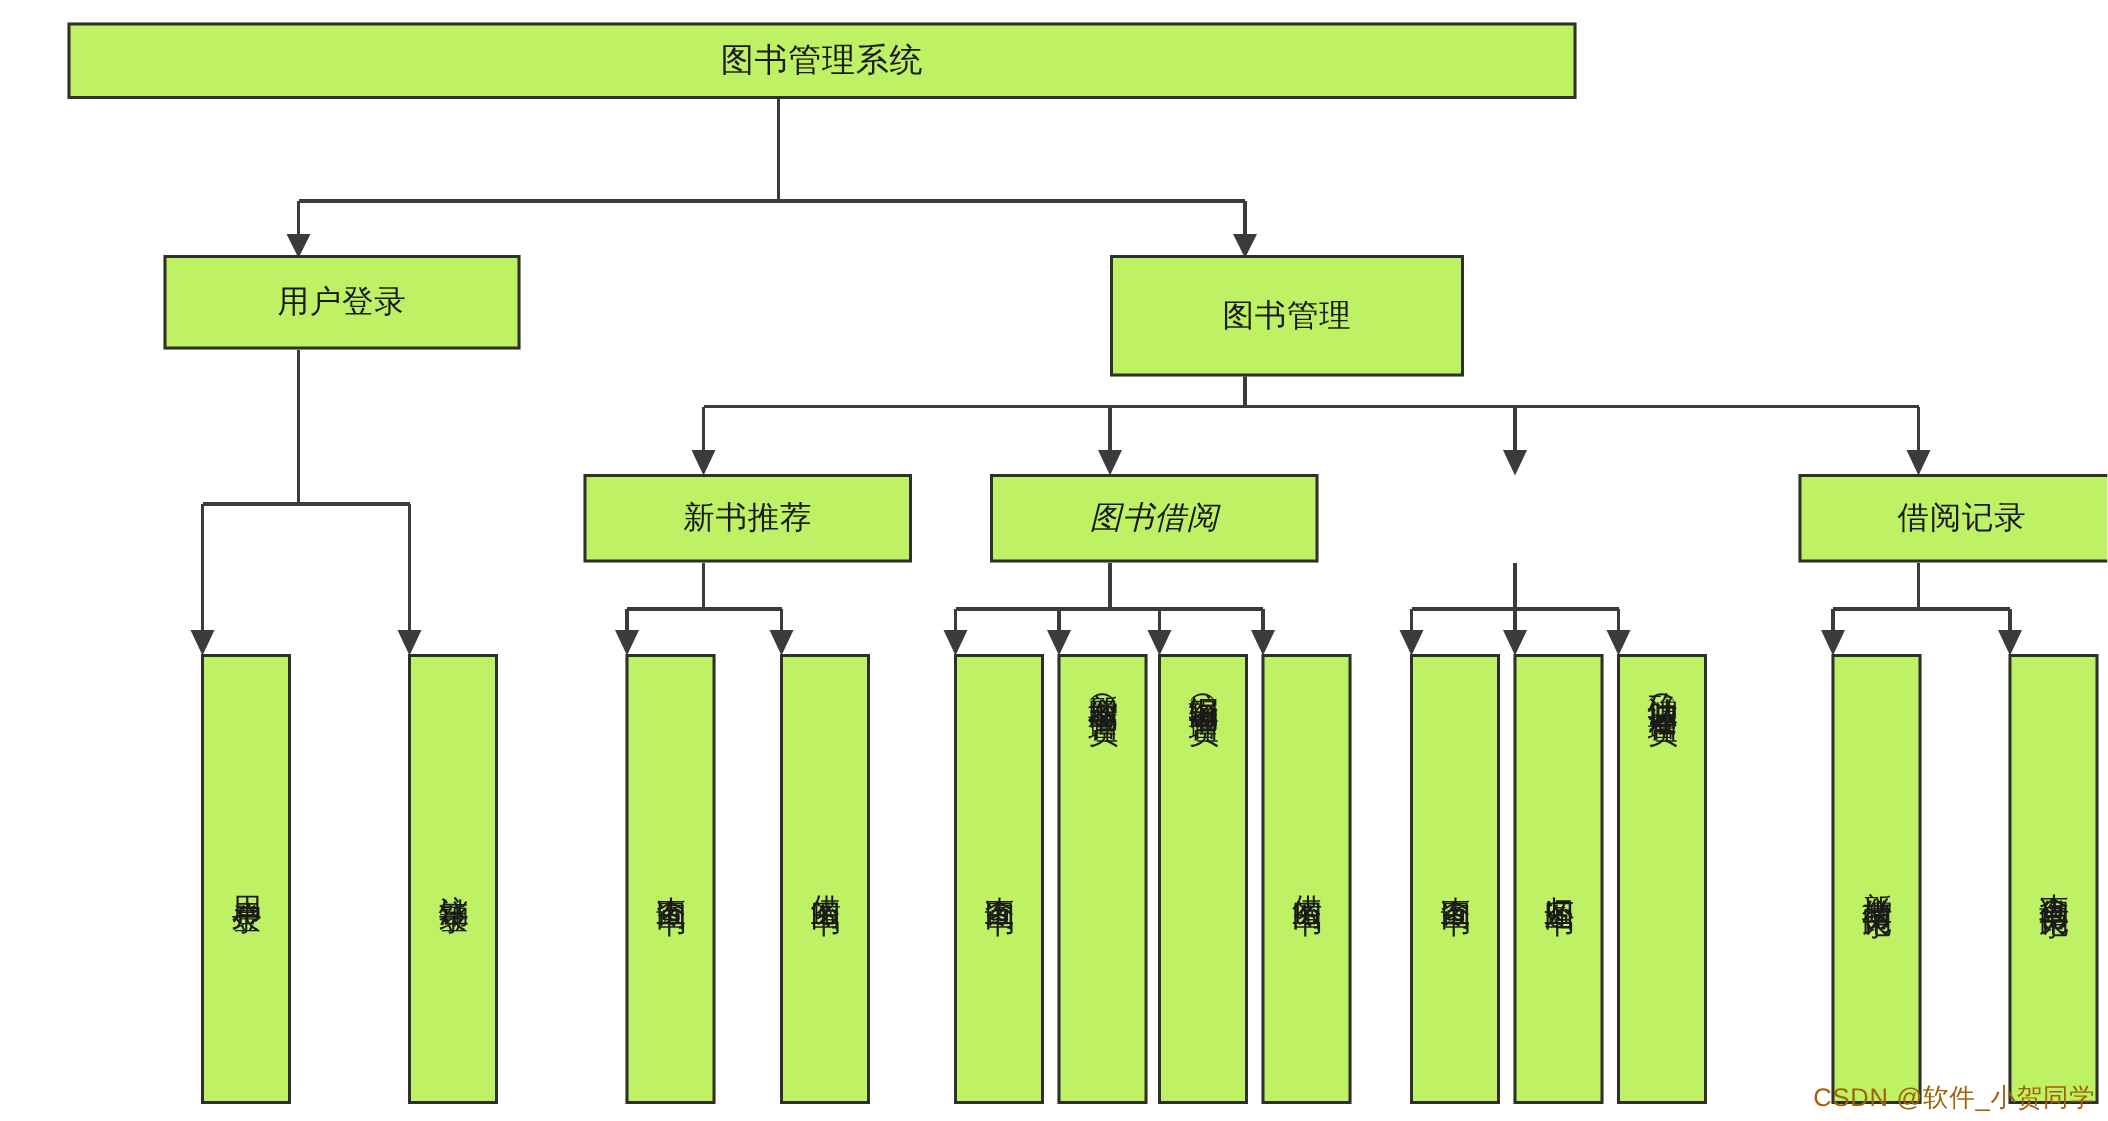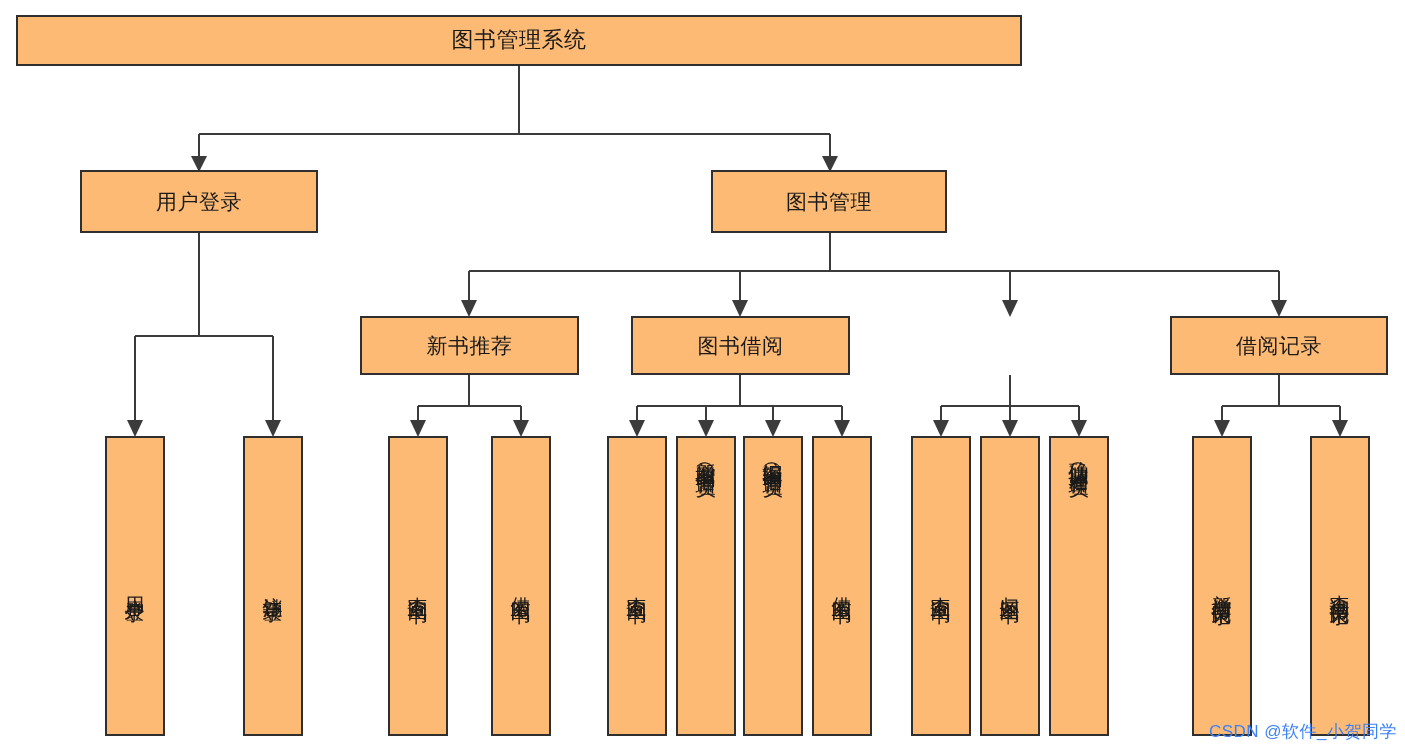--- a/index.html
+++ b/index.html
@@ -27,26 +27,27 @@
     stroke-width:2.6;
     fill:none;
     shape-rendering:crispEdges;
   }
   #wires polygon{ fill:#3b3b3b; }
 
   
   .node{
     position:absolute;
     box-sizing:border-box;
-    background:#fdba74;
+    background:#bef264;
     border:2.6px solid #2f2f2f;
     display:flex;
     align-items:center;
     justify-content:center;
     color:#1a1a1a;
+    margin-left:29px;
   }
   .node .lbl{
     display:block;
     line-height:1.12;
     letter-spacing:0.5px;
     white-space:nowrap;
   }
   
   .node.horiz .lbl{
     font-size:21px;
@@ -70,21 +71,21 @@
     align-items:center;
     padding-top:0;
   }
 
   
   #watermark{
     position:absolute;
     right:8px;
     bottom:4px;
     font-size:17px;
-    color:#3b82f6;
+    color:#a16207;
     letter-spacing:0.5px;
     white-space:nowrap;
     user-select:none;
   }
 </style>
 </head>
 <body>
 
 <div id="canvas">
 
@@ -152,28 +153,28 @@
     <polygon points="1332,420 1348,420 1340,437"></polygon>
   </svg>
 
   <div class="node horiz root" style="left:16px;top:15px;width:1006px;height:51px;">
     <span class="lbl">图书管理系统</span>
   </div>
 
   <div class="node horiz" style="left:80px;top:170px;width:238px;height:63px;">
     <span class="lbl">用户登录</span>
   </div>
-  <div class="node horiz" style="left:711px;top:170px;width:236px;height:63px;">
+  <div class="node horiz" style="left:711px;top:170px;width:236px;height:81px;">
     <span class="lbl">图书管理</span>
   </div>
 
   <div class="node horiz" style="left:360px;top:316px;width:219px;height:59px;text-align:right;">
     <span class="lbl">新书推荐</span>
   </div>
-  <div class="node horiz" style="left:631px;top:316px;width:219px;height:59px;">
+  <div class="node horiz" style="left:631px;top:316px;width:219px;height:59px;font-style:italic;">
     <span class="lbl">图书借阅</span>
   </div>
   <div class="node horiz" style="left:1170px;top:316px;width:218px;height:59px;">
     <span class="lbl">借阅记录</span>
   </div>
 
   <div class="node vert centered" style="left:105px;top:436px;width:60px;height:300px;">
     <span class="lbl">用户登录</span>
   </div>
   <div class="node vert centered" style="left:243px;top:436px;width:60px;height:300px;">

